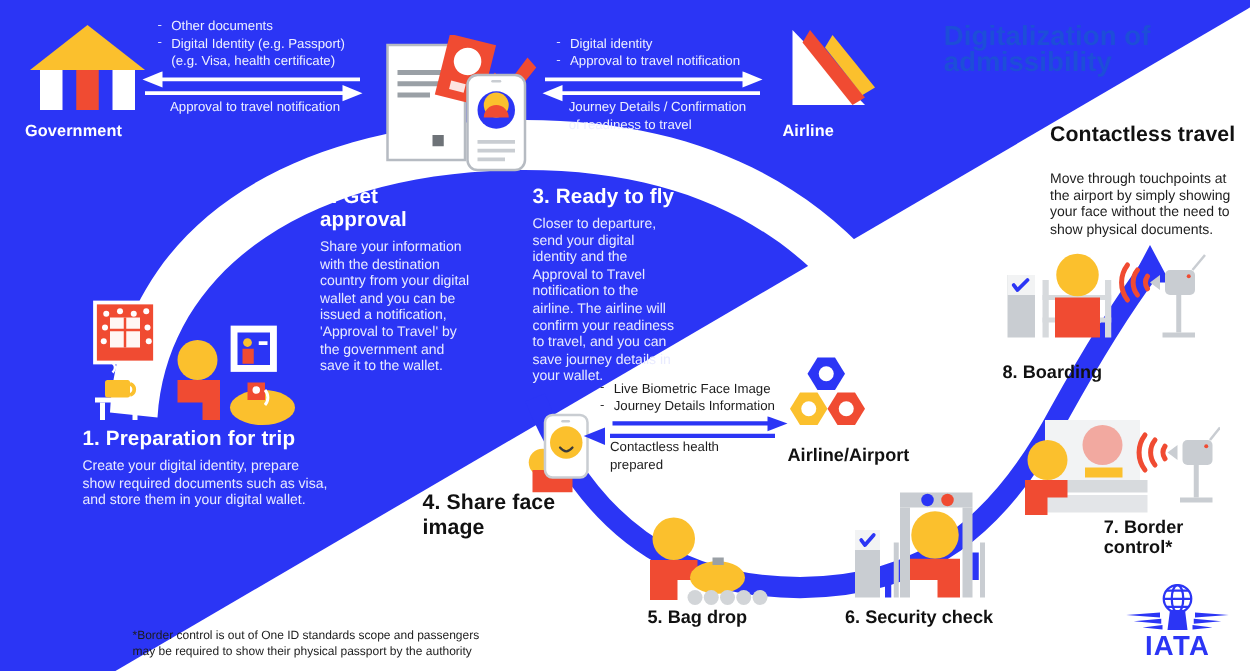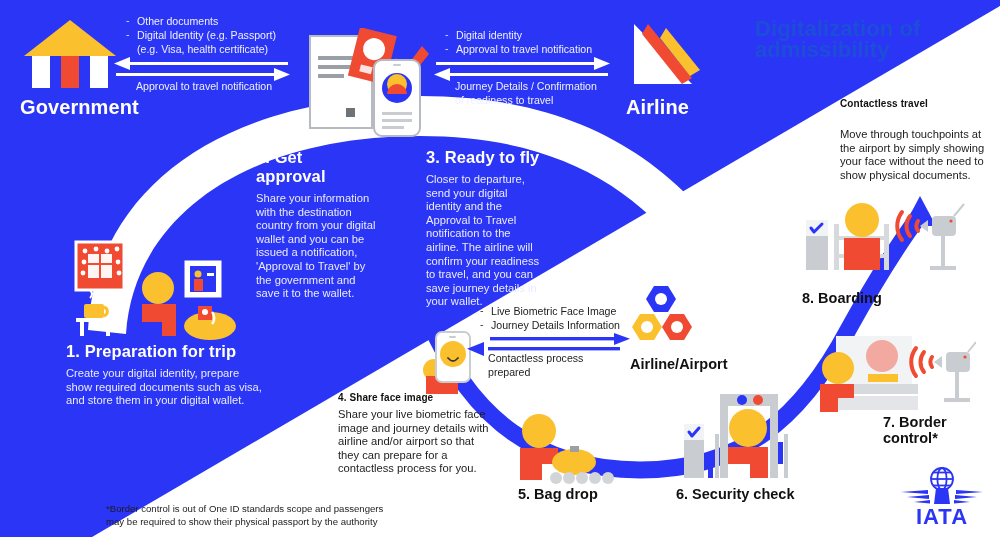--- a/index.html
+++ b/index.html
@@ -10,26 +10,26 @@
     position:relative;
     overflow:hidden;
   }
   #stage { position:absolute; left:0; top:0; width:1000px; height:537px; }
   .abs { position:absolute; }
   svg.layer { position:absolute; left:0; top:0; width:1000px; height:537px; }
 
   
   .label-node {
     color:#ffffff;
-    font-size:20px;
+    font-size:13px;
     font-weight:bold;
     letter-spacing:0.1px;
   }
   .step-h-white { color:#ffffff; font-size:16.5px; font-weight:bold; letter-spacing:0.1px; }
-  .step-h-dark  { color:#111111; font-size:10px; font-weight:bold; letter-spacing:0.1px; }
+  .step-h-dark  { color:#111111; font-size:17px; font-weight:bold; letter-spacing:0.1px; }
   .step-b-white { color:#e9ebff; font-size:11.2px; line-height:13.6px; }
   .step-b-dark  { color:#1c1c1c; font-size:11.2px; line-height:13.6px; }
   .flow-white   { color:#eef0ff; font-size:10.6px; line-height:14px; }
   .flow-dark    { color:#1c1c1c; font-size:10.6px; line-height:14px; }
   .bigtitle { color:#1d4ed8; font-size:22px; font-weight:bold; line-height:21px; letter-spacing:0.1px; }
   .bottom-label-dark { color:#111111; font-size:14.5px; font-weight:bold; }
   .footnote { color:#1c1c1c; font-size:9.6px; line-height:12.6px; }
   .bullet-list { list-style:none; }
   .bullet-list li { position:relative; padding-left:13px; }
   .bullet-list li:before {
@@ -259,21 +259,21 @@
   <svg class="abs" style="left:466px; top:333px;" width="165" height="24" viewBox="0 0 165 24">
     <g fill="#2B35F5">
       <rect x="24" y="4" width="131" height="3.4"></rect>
       <polygon points="164,5.7 148,0 148,12"></polygon>
       <rect x="22" y="14" width="132" height="3.4"></rect>
       <polygon points="1,15.7 18,9 18,23"></polygon>
     </g>
   </svg>
 
   <div class="flow-dark abs" style="left:488px; top:351px; width:130px;">
-    <div>Contactless process</div>
+    <div>Contactless health</div>
     <div>prepared</div>
   </div>
 
   <div class="abs" style="left:630px; top:284px; width:110px;">
     <svg width="86" height="66" viewBox="0 0 86 66">
       <g>
         <polygon points="24,2 38,2 46,15 38,28 24,28 16,15" fill="#2B35F5"></polygon>
         <circle cx="31" cy="15" r="6" fill="#FFFFFF"></circle>
       </g>
       <g>
@@ -283,21 +283,20 @@
       <g>
         <polygon points="40,30 54,30 62,43 54,56 40,56 32,43" fill="#F04B32"></polygon>
         <circle cx="47" cy="43" r="6" fill="#FFFFFF"></circle>
       </g>
     </svg>
     <div class="bottom-label-dark" style="margin-top:2px;">Airline/Airport</div>
   </div>
 
   <div class="abs" style="left:338px; top:392px; width:152px;">
     <div class="step-h-dark">4. Share face image</div>
-    <div class="step-b-dark" style="margin-top:5px;">Share your live biometric face image and journey details with airline and/or airport so that they can prepare for a contactless process for you.</div>
   </div>
 
   <svg class="abs" style="left:512px; top:412px;" width="105" height="72" viewBox="0 0 105 72">
     <circle cx="27" cy="19" r="17" fill="#FBC02D"></circle>
     <path d="M8,36 h38 v16 h-16 v16 h-22 z" fill="#F04B32"></path>
     <ellipse cx="62" cy="50" rx="22" ry="13" fill="#FBC02D"></ellipse>
     <path d="M58,34 h9 v6 h-9 z" fill="#9AA0A6"></path>
     <g fill="#D2D5D8">
       <circle cx="44" cy="66" r="6"></circle>
         <circle cx="57" cy="66" r="6"></circle>

